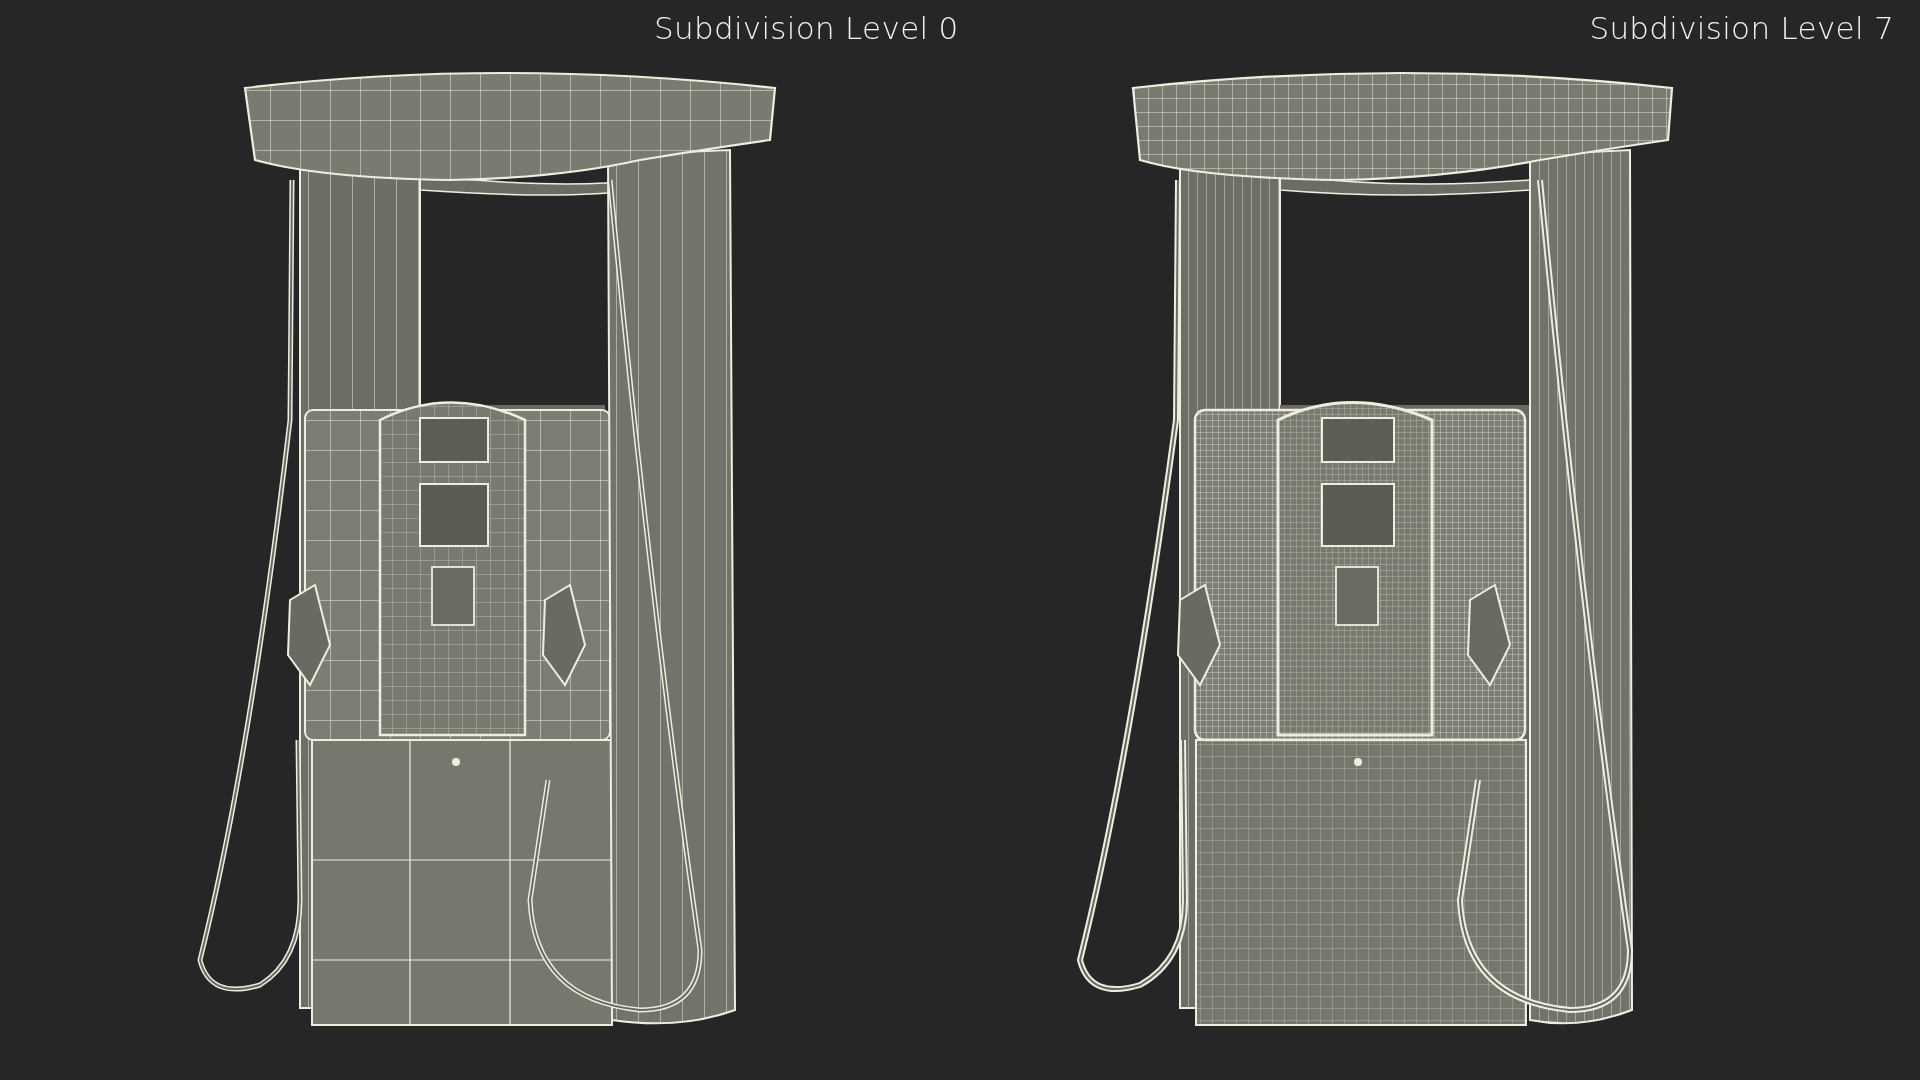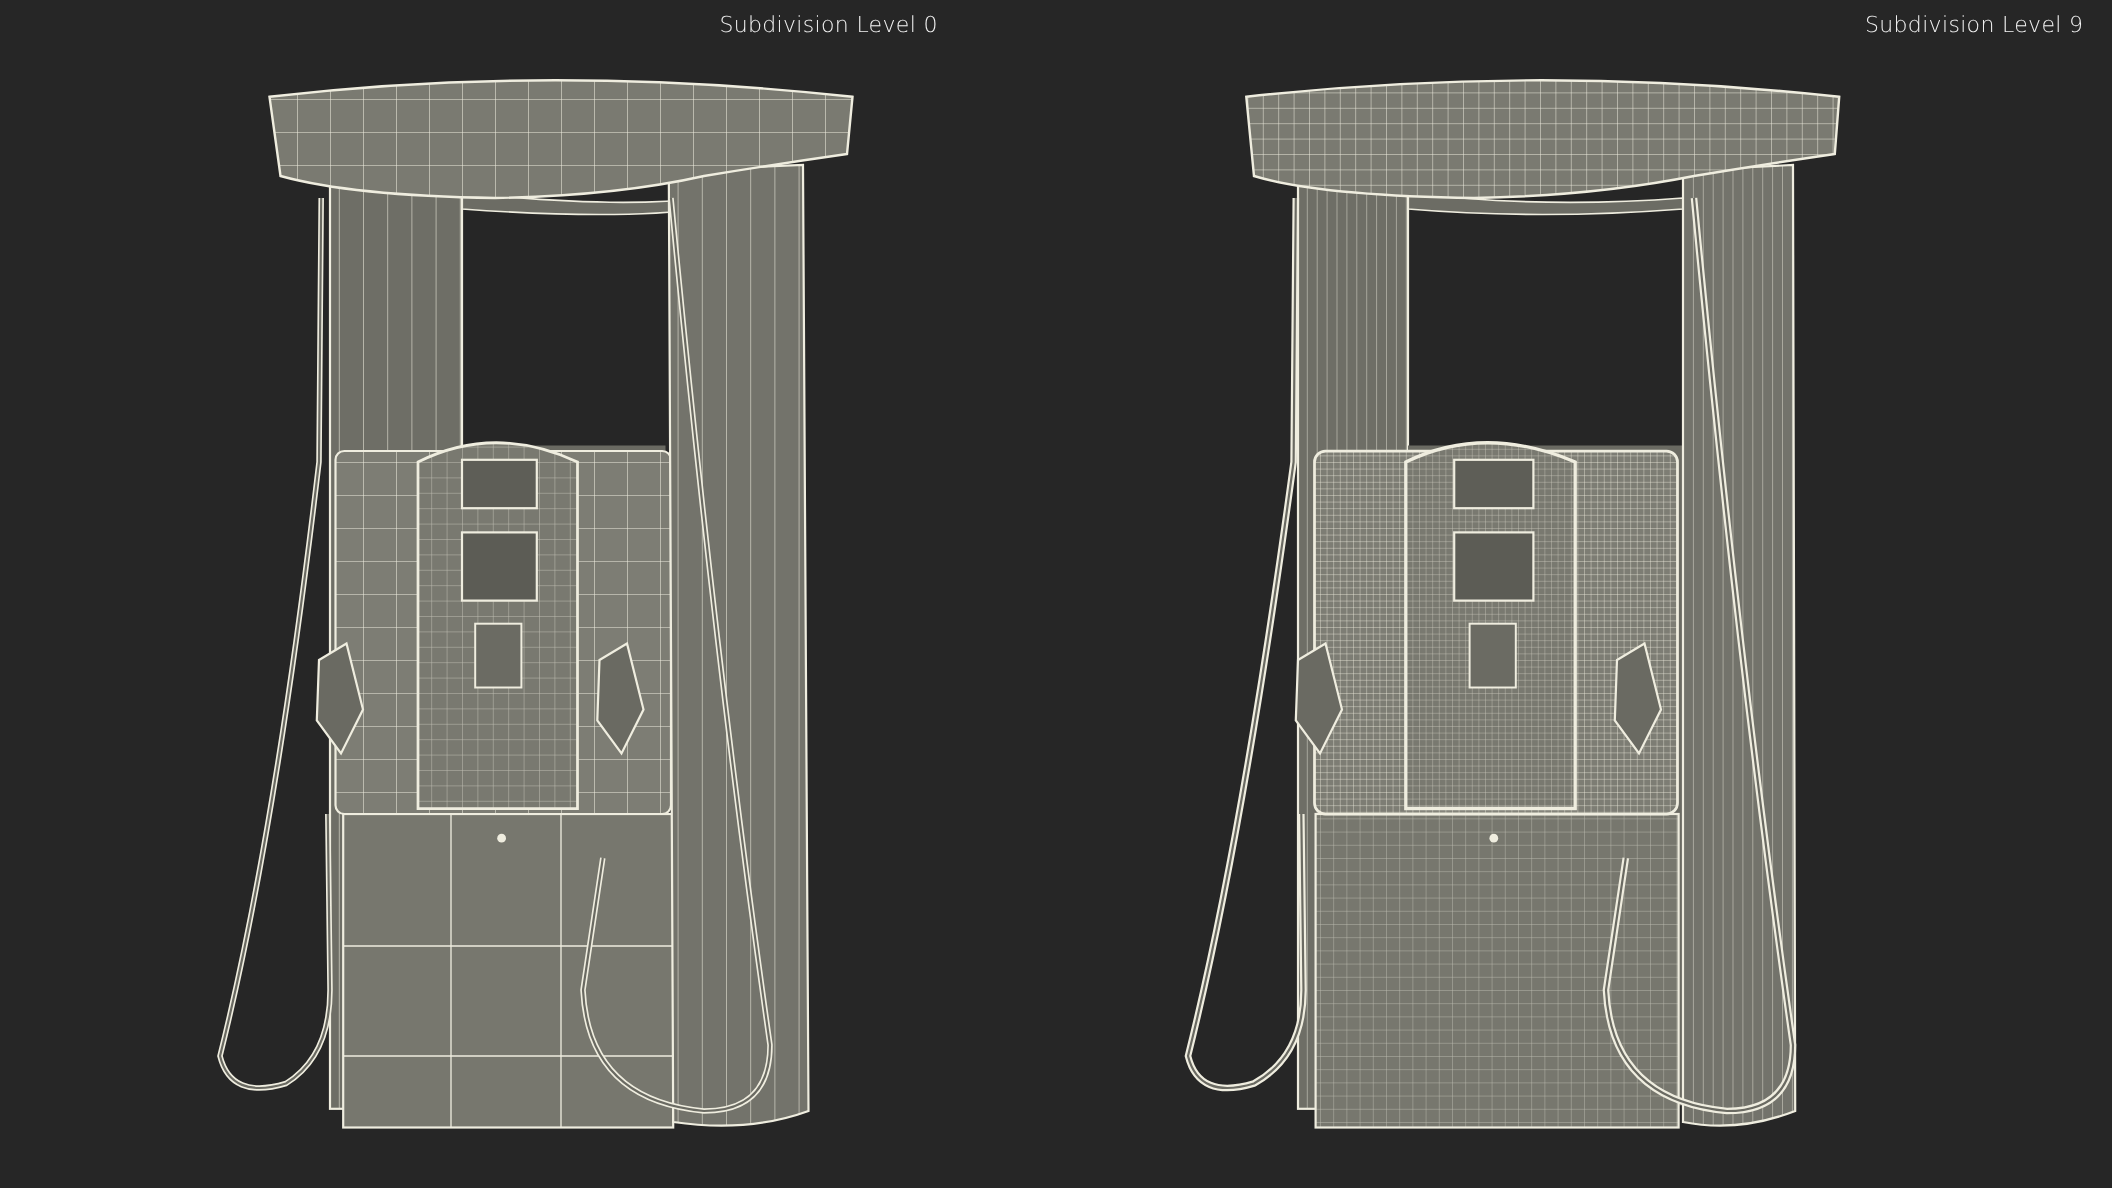--- a/index.html
+++ b/index.html
@@ -1,26 +1,26 @@
 <!DOCTYPE html>
 <html><head>
 <meta charset="utf-8">
 <style>
   html,body{margin:0;padding:0;}
   body{width:1920px;height:1080px;background:#262626;overflow:hidden;position:relative;font-family:"DejaVu Sans","Liberation Sans",sans-serif;}
-  .label{position:absolute;top:10px;color:#f2f2f2;font-size:20px;font-weight:300;letter-spacing:0.3px;white-space:nowrap;}
+  .label{position:absolute;top:10px;color:#f2f2f2;font-size:31px;font-weight:300;letter-spacing:0.3px;white-space:nowrap;}
   #label0{left:654px;}
   #label1{right:26px;}
   svg{position:absolute;left:0;top:0;}
 </style>
 </head>
 <body>
 
 <div id="label0" class="label">Subdivision Level 0</div>
-<div id="label1" class="label">Subdivision Level 9</div>
+<div id="label1" class="label">Subdivision Level 7</div>
 
 <svg width="1920" height="1080" viewBox="0 0 1920 1080">
   <defs>
     <pattern id="gridA" width="30" height="30" patternUnits="userSpaceOnUse">
       <path d="M30 0 L0 0 0 30" fill="none" stroke="#efeddf" stroke-width="1"></path>
     </pattern>
     <pattern id="gridB" width="12" height="12" patternUnits="userSpaceOnUse">
       <path d="M12 0 L0 0 0 12" fill="none" stroke="#efeddf" stroke-width="0.8"></path>
     </pattern>
     <pattern id="vstripA" width="22" height="200" patternUnits="userSpaceOnUse">

